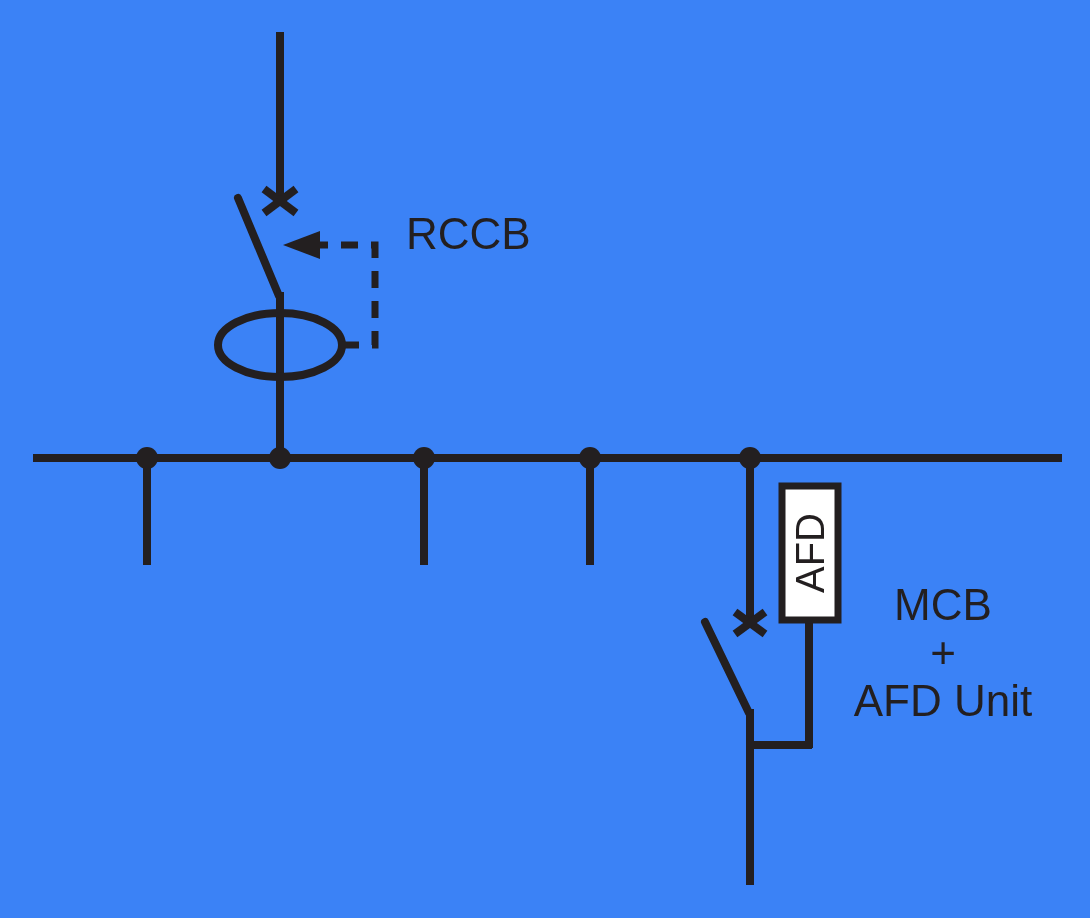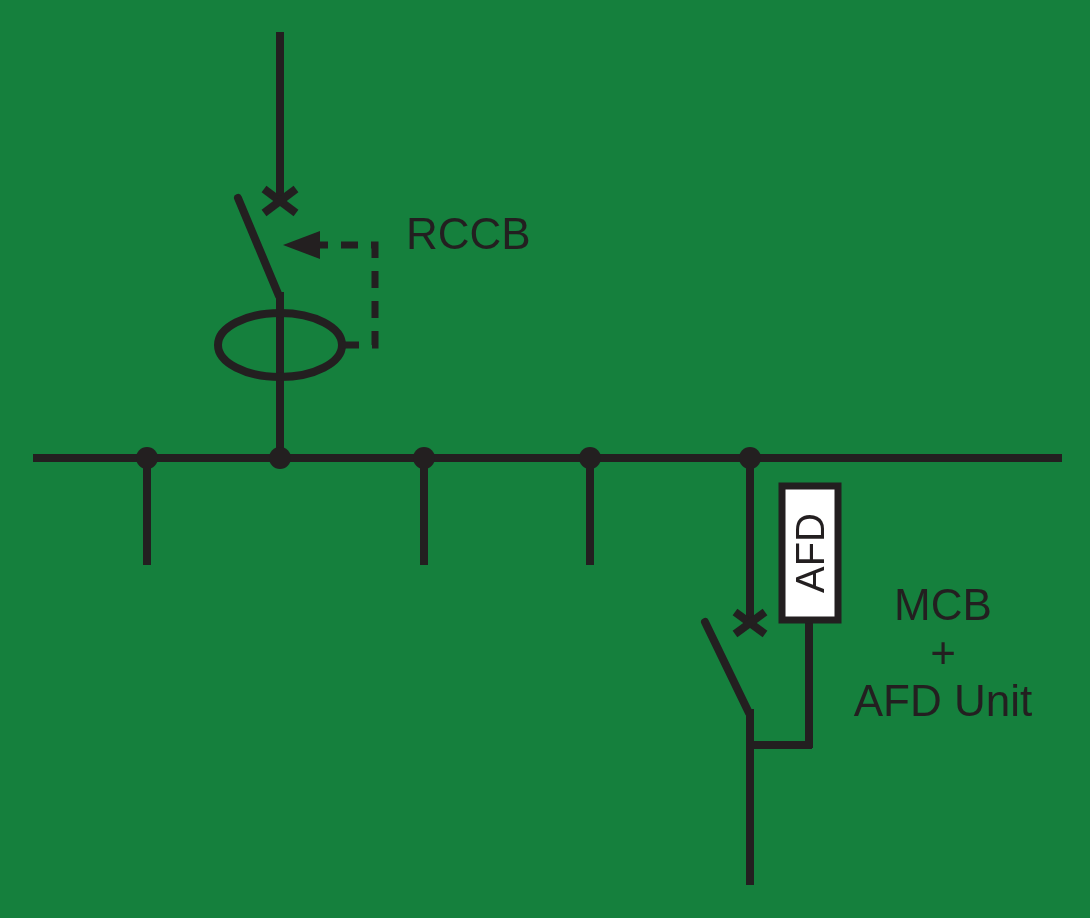--- a/index.html
+++ b/index.html
@@ -8,21 +8,21 @@
     padding: 0;
     background: #ffffff;
   }
   body {
     font-family: "Liberation Sans", sans-serif;
   }
   #diagram-root {
     position: relative;
     width: 1090px;
     height: 918px;
-    background: #15803d;
+    background: #3b82f6;
     overflow: hidden;
   }
   #diagram-svg {
     display: block;
     width: 1090px;
     height: 918px;
   }
   .wire {
     stroke: #231f20;
     stroke-width: 8;

